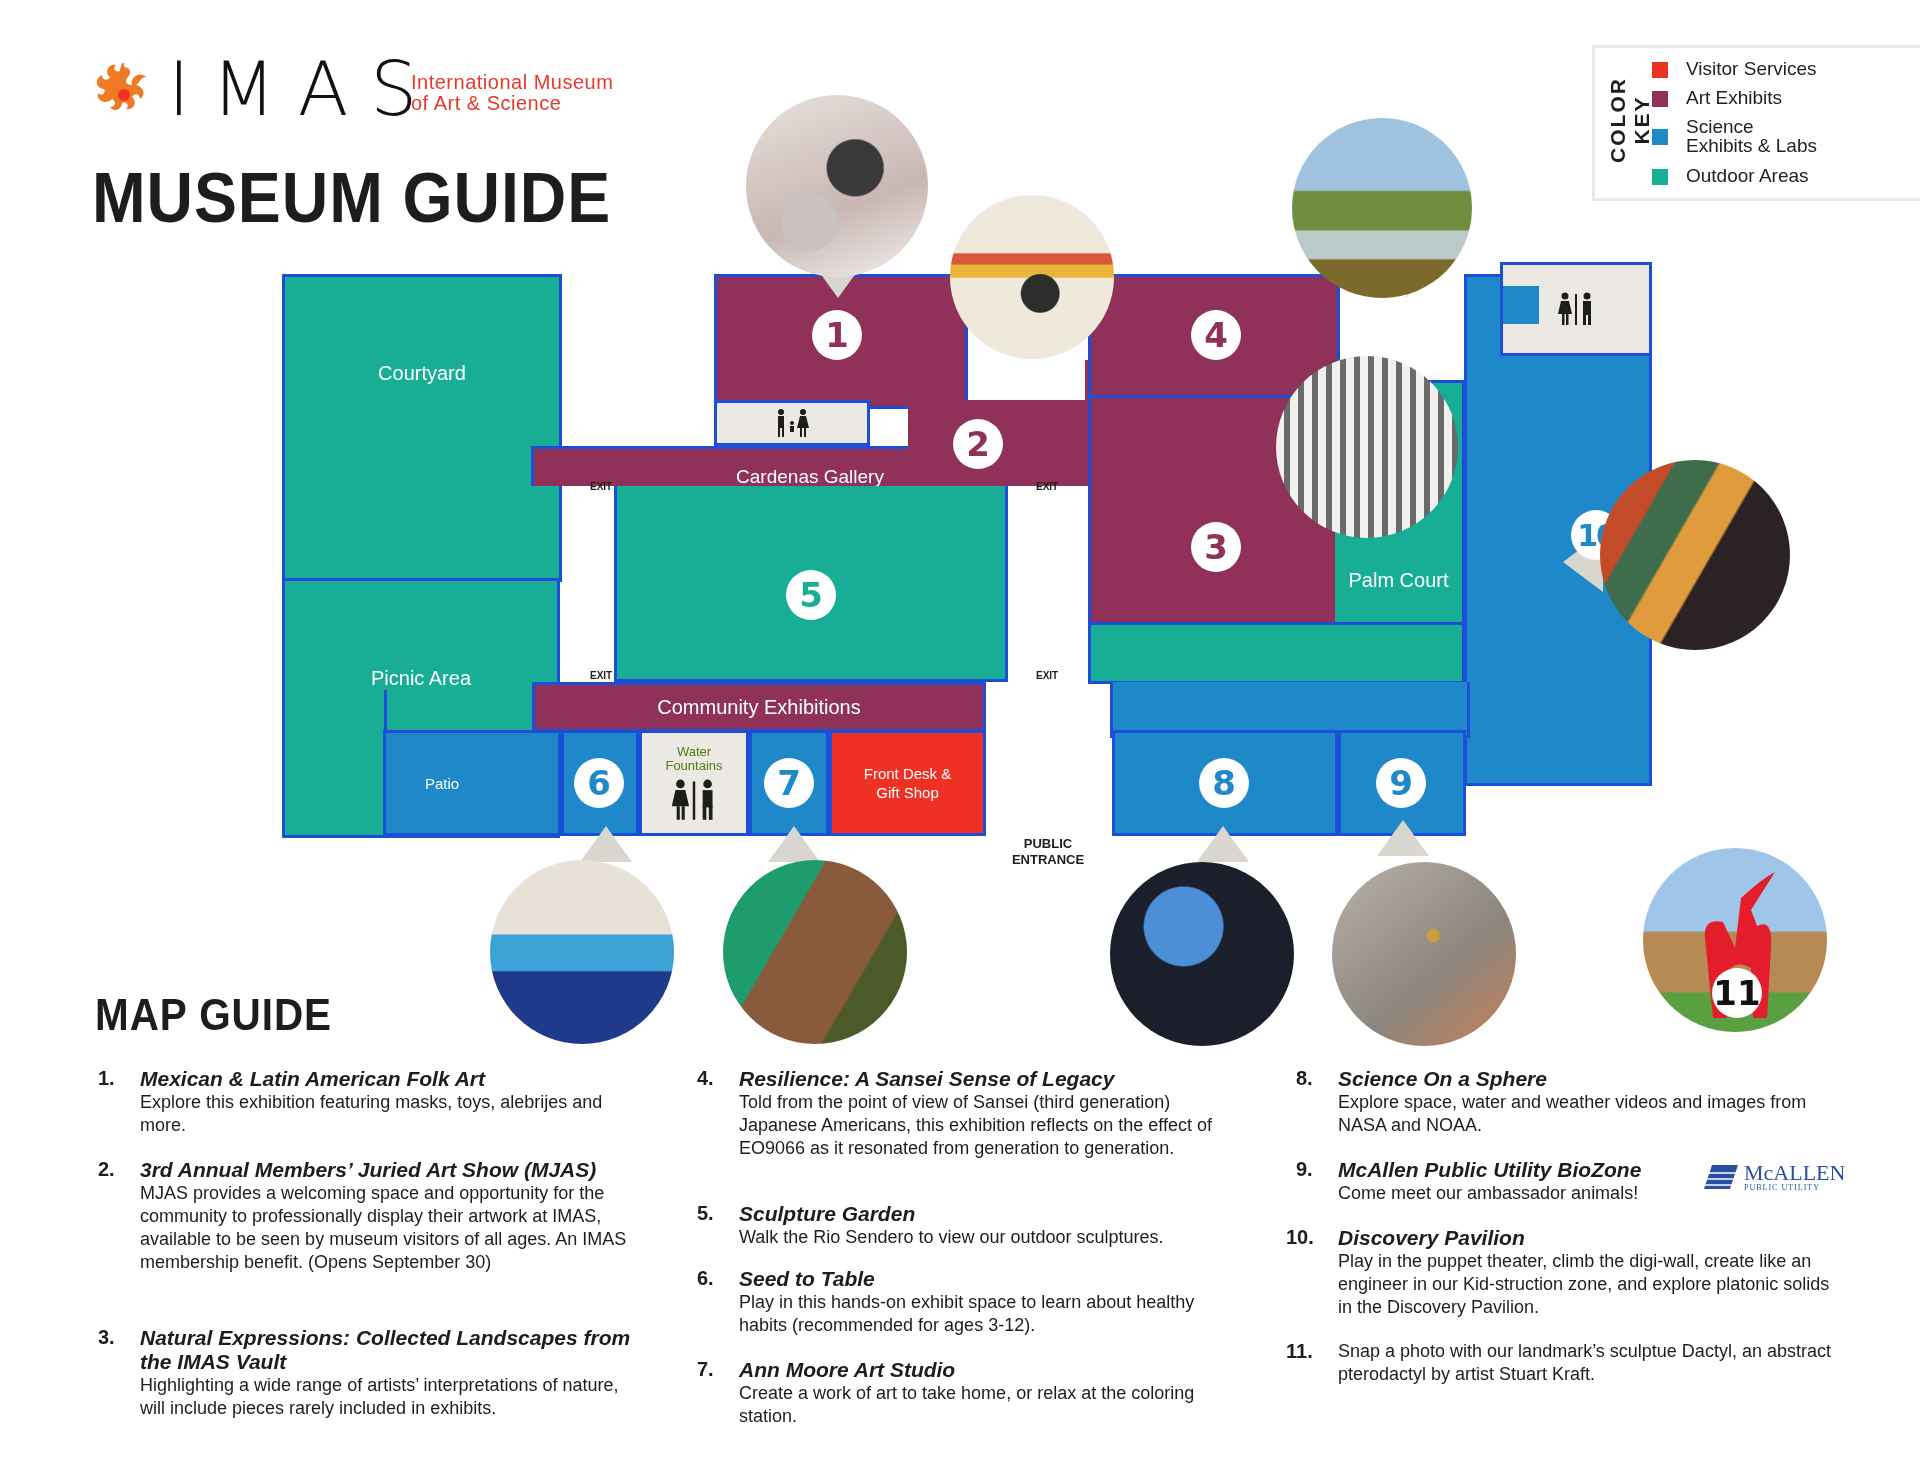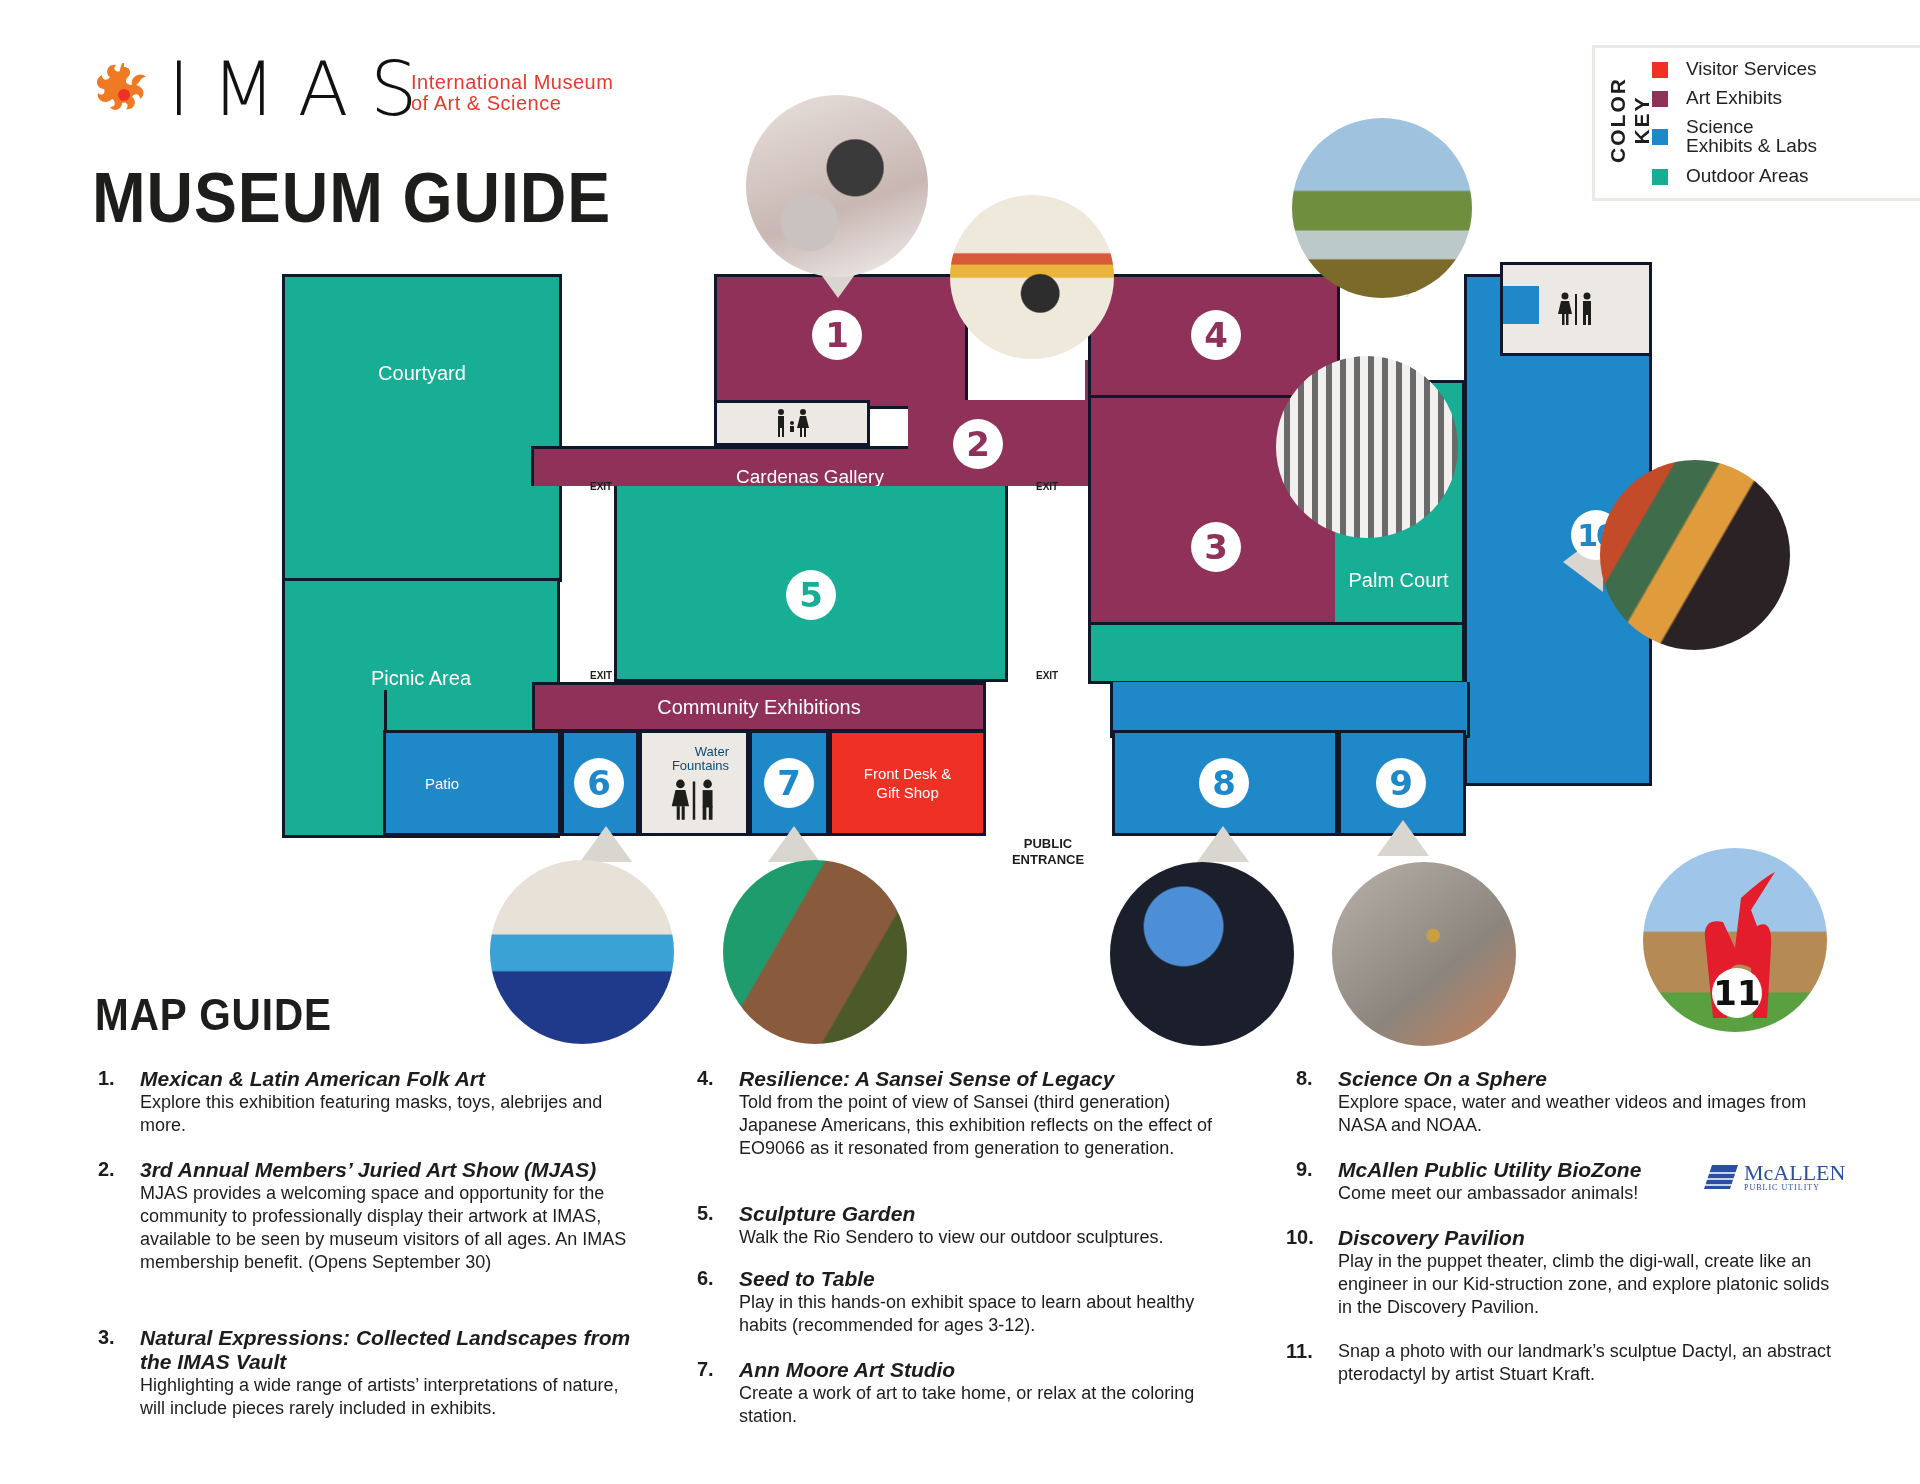--- a/index.html
+++ b/index.html
@@ -14,26 +14,26 @@
   .page-title { left: 92px; top: 158px; font-family: "Liberation Sans", sans-serif; font-weight: 700; font-size: 70px; letter-spacing: 1px; color: #1d1d1b; transform: scaleX(0.92); transform-origin: left top; }
 
   
   .key { left: 1592px; top: 45px; width: 330px; height: 156px; border: 3px solid #ece9e4; border-right: none; background: #fff; }
   .key-title { left: 1606px; top: 190px; transform: rotate(-90deg); transform-origin: left top; font-weight: 700; font-size: 21px; letter-spacing: 2px; color: #1d1d1b; width: 140px; text-align: center; }
   .key-row { left: 1652px; display: flex; align-items: center; gap: 18px; font-size: 19px; line-height: 19px; color: #222; }
   .key-swatch { width: 16px; height: 16px; margin-top: 2px; flex: none; }
 
   
   .map { left: 0; top: 0; width: 1920px; height: 1000px; }
-  .room { position: absolute; display: flex; align-items: center; justify-content: center; color: #fff; font-size: 20px; text-align: center; border: 3px solid #0f172a; }
+  .room { position: absolute; display: flex; align-items: center; justify-content: center; color: #fff; font-size: 20px; text-align: center; border: 3px solid #1d4ed8; }
   .teal { background: #17ae95; }
   .plum { background: #8f3159; }
   .blue { background: #1e88c9; }
   .red { background: #ee3124; }
-  .gray { background: #ece9e4; color: #0c4a6e; text-align: right; }
+  .gray { background: #ece9e4; color: #4d7c0f; }
   .badge { position: absolute; width: 50px; height: 50px; border-radius: 50%; background: #fff; display: flex; align-items: center; justify-content: center; font-weight: 700; font-size: 34px; font-family: "DejaVu Sans", sans-serif; }
   .badge.t-plum { color: #8f3159; }
   .badge.t-teal { color: #17ae95; }
   .badge.t-blue { color: #1e88c9; }
   .exit { position: absolute; font-size: 10px; font-weight: 700; color: #1d1d1b; }
   .entrance { font-size: 13px; font-weight: 700; line-height: 16px; text-align: center; color: #1d1d1b; }
 
   
   .photo { position: absolute; border-radius: 50%; overflow: hidden; }
   .pointer { position: absolute; width: 0; height: 0; }

